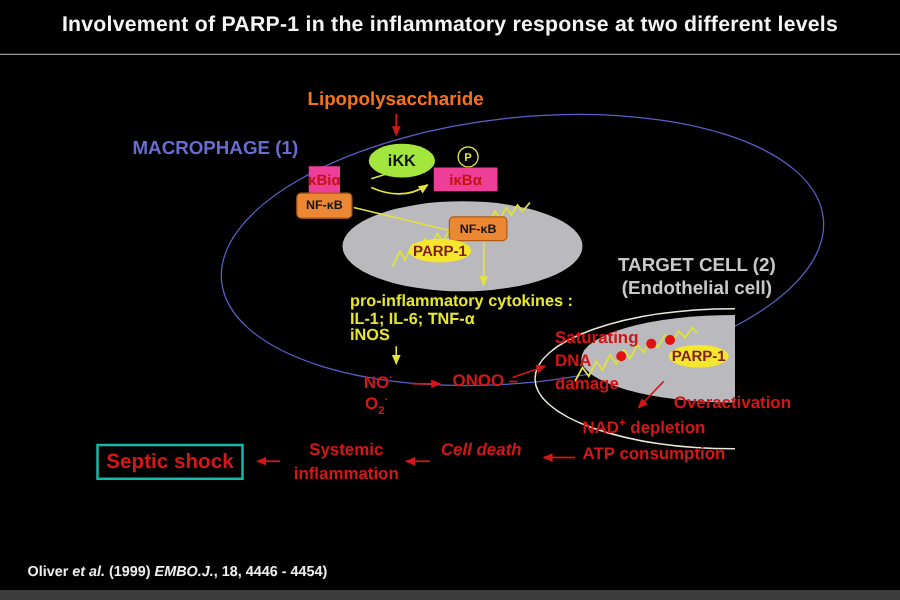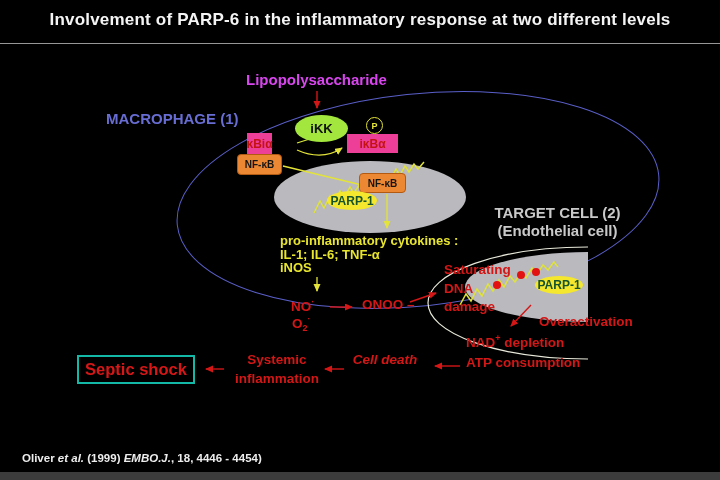--- a/index.html
+++ b/index.html
@@ -4,32 +4,32 @@
 <style>
   html,body{margin:0;padding:0;background:#000;}
   #slide{position:relative;width:720px;height:480px;background:#000;overflow:hidden;
          font-family:"Liberation Sans",sans-serif;}
   .abs{position:absolute;}
   #title{top:10px;left:0;width:720px;text-align:center;color:#f4f4f4;
          font-size:17px;font-weight:bold;letter-spacing:.2px;}
   #divider{top:43px;left:0;width:720px;height:1px;background:#979797;}
   svg.overlay{position:absolute;top:0;left:0;pointer-events:none;}
   .macro-label{top:110px;left:106px;color:#686dd3;font-size:15px;font-weight:bold;}
-  .lps{top:71px;left:246px;color:#d946ef;font-size:15px;font-weight:bold;}
+  .lps{top:71px;left:246px;color:#f97316;font-size:15px;font-weight:bold;}
   .pill{display:flex;align-items:center;justify-content:center;font-weight:bold;}
   #ikk{top:115px;left:295px;width:53px;height:27px;background:#a2e63e;border-radius:50%;
        color:#111;font-size:13px;}
   #phospho{top:117px;left:366px;width:15px;height:15px;border:1.5px solid #e3e33a;
        border-radius:50%;color:#e3e33a;font-size:9px;}
   #kbia{top:133px;left:247px;width:25px;height:22px;background:#ee3f98;color:#c41212;font-size:12px;}
   #ikba{top:134px;left:347px;width:51px;height:19px;background:#ee3f98;color:#c41212;font-size:12px;}
   .nfkb{background:#ec8733;border:1px solid #b35a12;border-radius:4px;color:#151515;font-size:10px;}
   #nfkb-cyto{top:154px;left:237px;width:43px;height:19px;}
   #nfkb-nuc{top:173px;left:359px;width:45px;height:18px;}
-  .parp{background:#f4e72e;border-radius:50%;color:#14532d;font-size:12px;}
+  .parp{background:#f4e72e;border-radius:50%;color:#7f1d1d;font-size:12px;}
   #parp-nuc{top:191px;left:327px;width:50px;height:19px;}
   #parp-target{top:276px;left:535px;width:48px;height:18px;}
   #cytokines{top:234px;left:280px;color:#e8e52f;font-size:13px;font-weight:bold;line-height:13.5px;}
   .red{color:#d31616;font-weight:bold;font-size:13.5px;}
   #no{top:297px;left:291px;}
   #o2{top:314px;left:292px;}
   #onoo{top:297px;left:362px;}
   sup{font-size:9px;} sub{font-size:9px;}
   #target-label{top:204px;left:470px;width:175px;text-align:center;color:#c9c9c9;
        font-size:15px;font-weight:bold;line-height:17.5px;}
@@ -44,21 +44,21 @@
   #celldeath{top:350px;left:325px;width:120px;text-align:center;line-height:19px;font-style:italic;}
   #citation{top:452px;left:22px;color:#ededed;font-size:11.5px;font-weight:600;}
   #citation .it{font-style:italic;}
   #bottom-bar{top:472px;left:0;width:720px;height:8px;background:#3c3c3c;}
 </style>
 </head>
 <body>
 
 <div id="slide">
 
-  <div id="title" class="abs">Involvement of PARP-6 in the inflammatory response at two different levels</div>
+  <div id="title" class="abs">Involvement of PARP-1 in the inflammatory response at two different levels</div>
   <div id="divider" class="abs"></div>
 
   <svg class="overlay" width="720" height="480">
     <defs>
       <marker id="ay" markerWidth="9" markerHeight="8" refX="7" refY="3.5" orient="auto" markerUnits="userSpaceOnUse">
         <path d="M0,0 L8,3.5 L0,7 Z" fill="#e3e33a"></path>
       </marker>
       <marker id="ar" markerWidth="9" markerHeight="8" refX="7" refY="3.5" orient="auto" markerUnits="userSpaceOnUse">
         <path d="M0,0 L8,3.5 L0,7 Z" fill="#d31616"></path>
       </marker>

